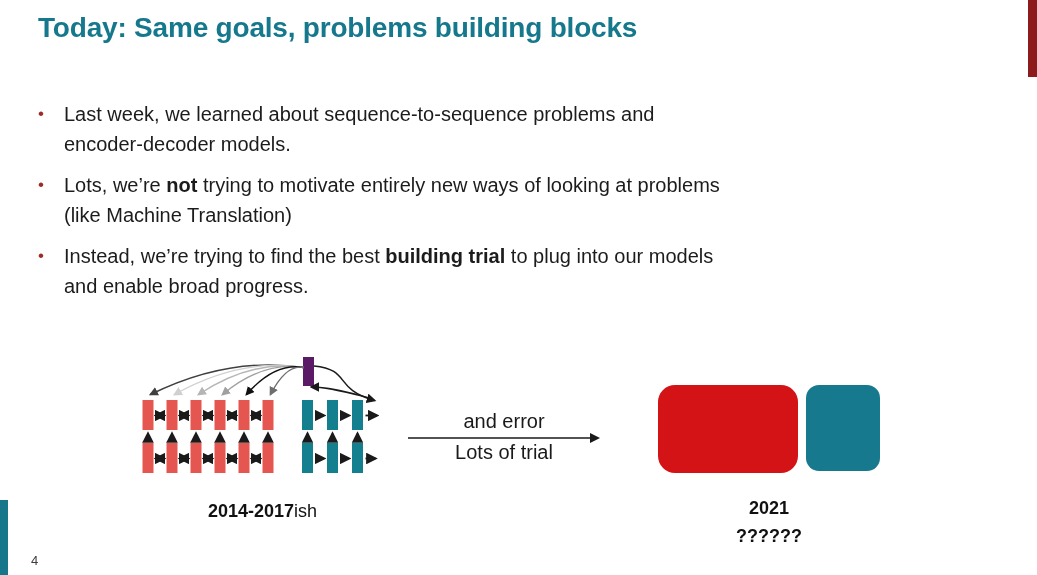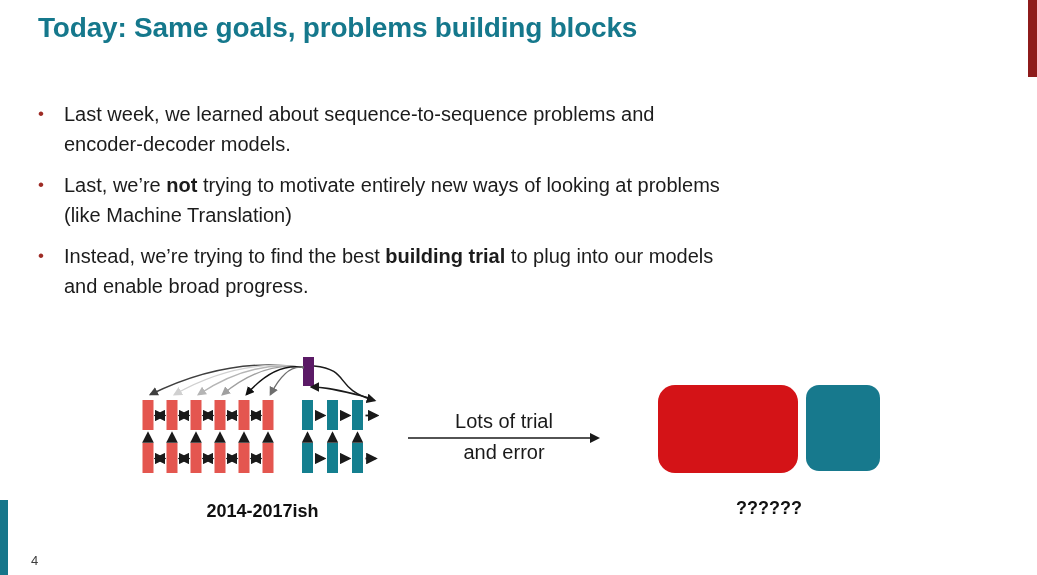--- a/index.html
+++ b/index.html
@@ -35,21 +35,21 @@
   .bold-seg{font-weight:bold;}
   .diagram-svg{position:absolute;left:0;top:330px;}
   .transition-label{
     position:absolute;left:408px;top:406px;width:192px;
     text-align:center;font-size:20px;line-height:31px;color:#1a1a1a;
   }
   .caption-left{
     position:absolute;left:140px;top:497px;width:245px;
     text-align:center;font-weight:bold;font-size:18px;line-height:29px;color:#111;
   }
-  .caption-left .normal-seg{font-weight:bold;margin-top:44px;}
+  .caption-left .normal-seg{font-weight:normal;margin-top:44px;}
   .caption-right{
     position:absolute;left:656px;top:494px;width:226px;
     text-align:center;font-weight:bold;font-size:18px;line-height:28px;color:#111;
   }
   .page-number{
     position:absolute;left:31px;top:553px;font-size:13px;color:#3d3d3d;
   }
 </style>
 </head>
 <body style="--title-color: #15788c; --maroon: #8e1b1b; --teal: #16768a; --dot: #9e2b25;">
@@ -59,21 +59,21 @@
 <div class="accent-top-right"></div>
 <div class="accent-bottom-left"></div>
 
 <ul class="bullets">
   <li>
     <span class="bullet-dot">•</span>
     <span><span>Last week, we learned about sequence-to-sequence problems and encoder-decoder models.</span><span class="bold-seg"></span><span></span></span>
   </li>
   <li>
     <span class="bullet-dot">•</span>
-    <span><span>Last, we’re </span><span class="bold-seg">not</span><span> trying to motivate entirely new ways of looking at problems (like Machine Translation)</span></span>
+    <span><span>Lots, we’re </span><span class="bold-seg">not</span><span> trying to motivate entirely new ways of looking at problems (like Machine Translation)</span></span>
   </li>
   <li>
     <span class="bullet-dot">•</span>
     <span><span>Instead, we’re trying to find the best </span><span class="bold-seg">building trial</span><span> to plug into our models and enable broad progress.</span></span>
   </li>
 </ul>
 
 <svg id="diagram" class="diagram-svg" width="1037" height="245" viewBox="0 0 1037 245">
     <defs>
       <marker id="ab" viewBox="0 0 10 10" refX="8" refY="5" markerWidth="6.5" markerHeight="6.5" orient="auto-start-reverse">
@@ -157,25 +157,26 @@
       <path d="M370,68 C348,62.5 328,57 311.5,57" fill="none" stroke="#1a1a1a" stroke-width="1.5" marker-end="url(#ab)"></path>
     </g>
     <line x1="408" y1="108" x2="598" y2="108" stroke="#1a1a1a" stroke-width="1.6" marker-end="url(#ab)"></line>
     <g>
       <rect x="658" y="55" width="140" height="88" rx="17" fill="#d41317"></rect>
       <rect x="806" y="55" width="74" height="86" rx="13" fill="#17798d"></rect>
     </g>
   </svg>
 
 <div class="transition-label">
+  <div>and error</div>
   <div>Lots of trial</div>
-  <div>and error</div>
 </div>
 
 <div class="caption-left">
   <div><span>2014-2017</span><span class="normal-seg">ish</span></div>
 </div>
 
 <div class="caption-right">
+  <div>2021</div>
   <div>??????</div>
 </div>
 
 <div class="page-number">4</div>
 
 </body></html>

